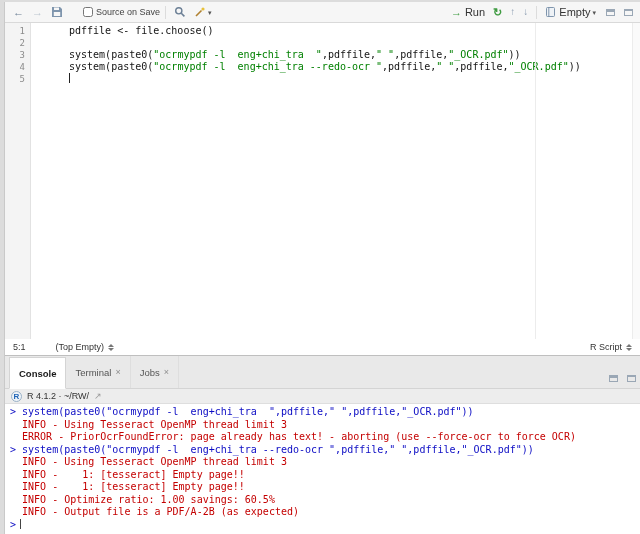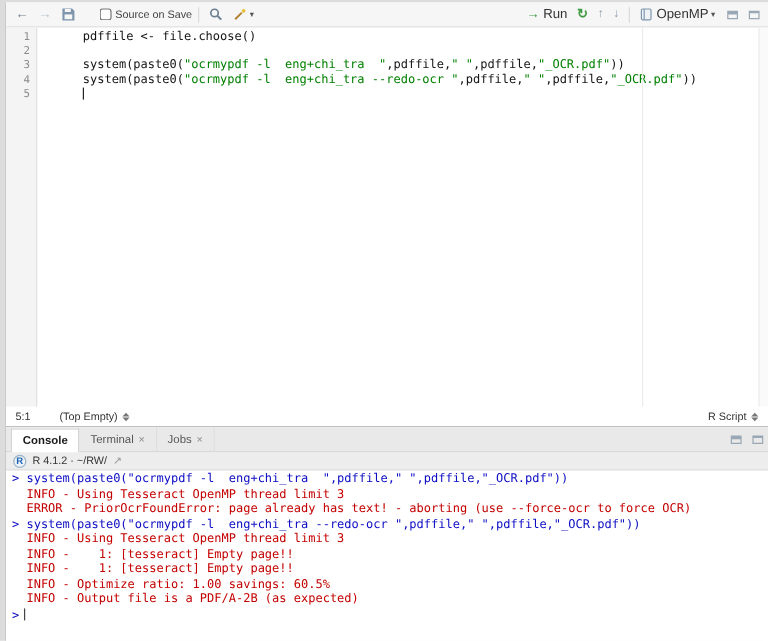--- a/index.html
+++ b/index.html
@@ -38,33 +38,33 @@
   .cline { white-space:pre; height:12px; }
   .tok-default { color:#141414; }
   .tok-string { color:var(--c-string); }
   .margin-line { position:absolute; left:472px; top:0; bottom:0; width:1px; background:#ececec; }
   .scrollbar { flex:0 0 8px; background:#fafafa; border-left:1px solid #ececec; }
   .caret { display:inline-block; width:1px; height:10px; background:#222; vertical-align:-1px; }
 
   
   .statusbar { flex:0 0 17px; display:flex; align-items:center; font-size:9px; color:#333;
                padding:0 8px; background:#fff; border-bottom:1px solid #bfbfbf; }
-  .statusbar .pos { margin-right:24px; }
+  .statusbar .pos { margin-right:30px; }
   .scopebtn { display:inline-flex; align-items:center; gap:4px; cursor:pointer; color:#333; }
   .updown { display:inline-flex; flex-direction:column; gap:1px; }
   .tu { width:0; height:0; border-left:3px solid transparent; border-right:3px solid transparent;
         border-bottom:3px solid #777; }
   .td { width:0; height:0; border-left:3px solid transparent; border-right:3px solid transparent;
         border-top:3px solid #777; }
 
   
   .console-pane { flex:1; display:flex; flex-direction:column; background:#fff; min-height:0; }
   .tabbar { flex:0 0 21px; background:#e9e9e9; border-bottom:1px solid #d4d4d4;
             display:flex; align-items:flex-end; padding-left:4px; }
-  .tab { height:20px; display:inline-flex; align-items:center; gap:4px; padding:0 9px;
+  .tab { height:32px; display:inline-flex; align-items:center; gap:4px; padding:0 9px;
          font-size:9.5px; color:#555; cursor:pointer; border-right:1px solid #dedede; }
   .tab.active { background:#fff; border:1px solid #d4d4d4; border-bottom:1px solid #fff;
                 color:#1a1a1a; font-weight:bold; margin-bottom:-1px; }
   .tabx { font-size:9px; color:#8e8e8e; cursor:pointer; }
   .tab-spacer { flex:1; }
   .tabbar .panebtn { margin:0 2px 4px 2px; }
   .console-header { flex:0 0 15px; background:#ededed; border-bottom:1px solid #dedede;
                     display:flex; align-items:center; gap:5px; padding:0 6px; font-size:9px; color:#333; }
   .rlogo { width:11px; height:11px; border-radius:50%; background:#eef3f8; border:1px solid #9ab1c7;
            color:#1f65b7; font-size:8px; font-weight:bold; display:inline-flex;
@@ -121,21 +121,21 @@
       </span>
       <span class="tbtn green">↻</span>
       <span class="tbtn dim">↑</span>
       <span class="tbtn dim">↓</span>
       <span class="sep"></span>
       <span class="tbtn">
         <svg width="11" height="12" viewBox="0 0 11 12" style="margin-right:3px">
             <rect x="1.5" y="1.5" width="8" height="9" rx="1" fill="#eef2f6" stroke="#7f95ad"></rect>
             <line x1="3.8" y1="1.5" x2="3.8" y2="10.5" stroke="#7f95ad"></line>
           </svg>
-        <span class="lbl">OpenMP</span>
+        <span class="lbl">Empty</span>
         <span class="dd">▾</span>
       </span>
       <span class="panebtn">
           <i class="ic-min"></i>
         </span>
       <span class="panebtn">
           <i class="ic-max"></i>
         </span>
     </div>
 

